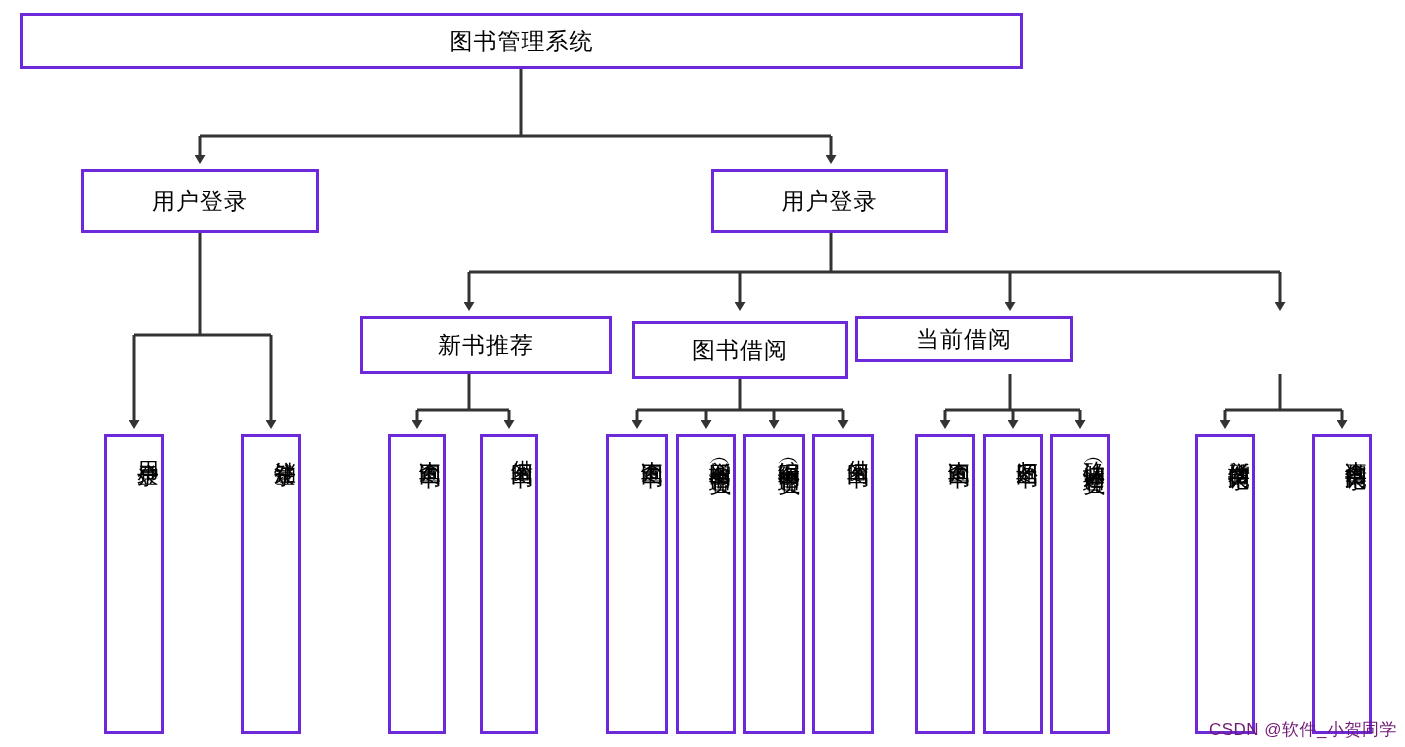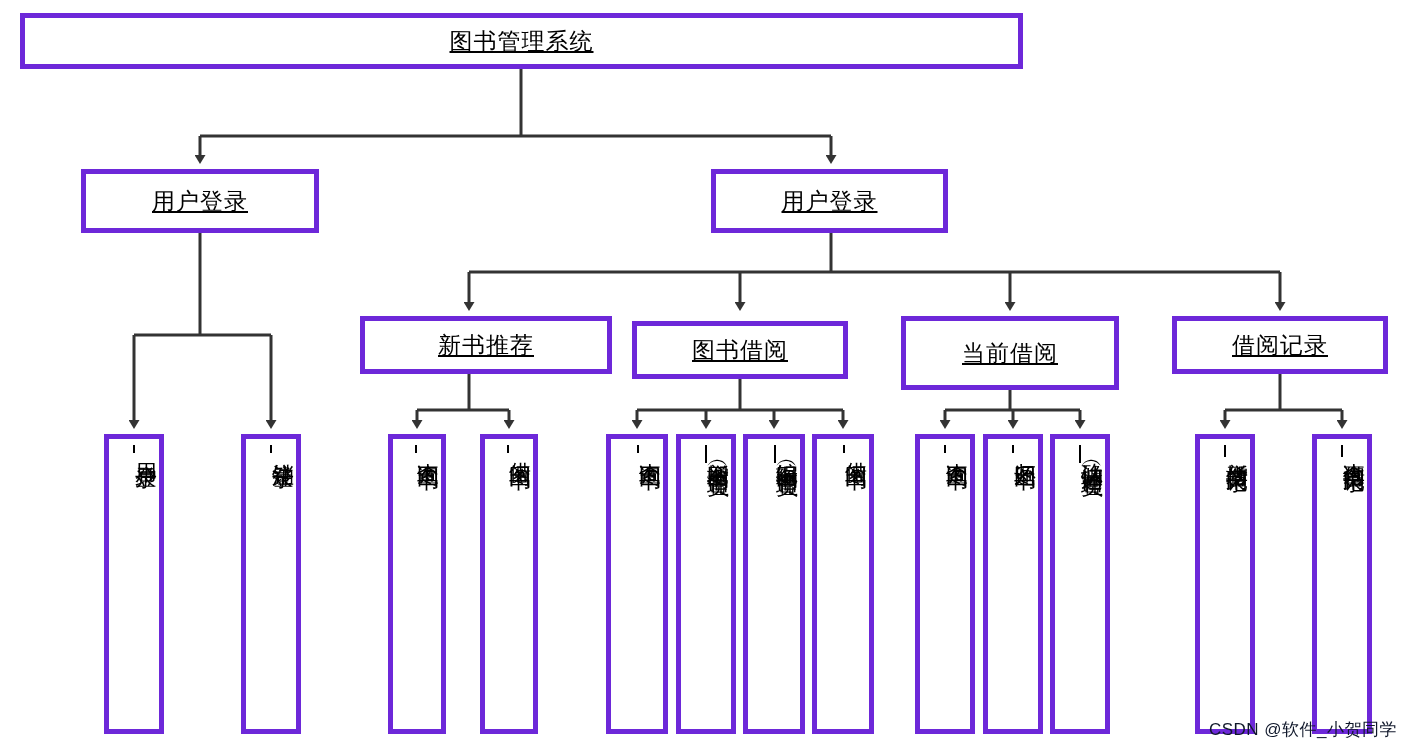--- a/index.html
+++ b/index.html
@@ -13,28 +13,27 @@
   #canvas {
     position: relative;
     width: 1405px;
     height: 747px;
     background: #ffffff;
     overflow: hidden;
   }
   .node {
     position: absolute;
     box-sizing: border-box;
-    border: 5px solid #6d28d9;
+    border: 3px solid #6d28d9;
     background: #ffffff;
     display: flex;
     align-items: center;
     justify-content: center;
     color: #000000;
     line-height: 1.15;
-    text-decoration: underline;
   }
   .node.h {
     font-size: 23px;
     letter-spacing: 1px;
   }
   .node.v {
     font-size: 22px;
     writing-mode: vertical-rl;
     text-orientation: upright;
     letter-spacing: 2px;
@@ -56,21 +55,21 @@
     top: 0;
     width: 1405px;
     height: 747px;
     pointer-events: none;
   }
   .watermark {
     position: absolute;
     right: 8px;
     bottom: 6px;
     font-size: 17px;
-    color: #0f172a;
+    color: #701a75;
     white-space: nowrap;
     letter-spacing: 0.5px;
   }
 </style>
 </head>
 <body>
 
 <div id="canvas">
 
   <svg id="wires" viewBox="0 0 1405 747">
@@ -123,22 +122,21 @@
     </g>
   </svg>
 
   <div class="node h node-root" id="root-node" style="left: 20px; top: 13px; width: 1003px; height: 56px;">图书管理系统</div>
 
   <div class="node h" id="l2-0" style="left: 81px; top: 169px; width: 238px; height: 64px;">用户登录</div>
   <div class="node h" id="l2-1" style="left: 711px; top: 169px; width: 237px; height: 64px;">用户登录</div>
 
   <div class="node h" id="l3-0" style="left: 360px; top: 316px; width: 252px; height: 58px;">新书推荐</div>
   <div class="node h" id="l3-1" style="left: 632px; top: 321px; width: 216px; height: 58px; text-align: right;">图书借阅</div>
-  <div class="node h" id="l3-2" style="left: 901px; top: 316px; width: 218px; height: 74px;">当前借阅</div>
-  <div class="node h" id="l3-3" style="left: 1172px; top: 316px; width: 216px; height: 58px;">借阅记录</div>
+  <div class="node h" id="l3-2" style="left: 855px; top: 316px; width: 218px; height: 46px;">当前借阅</div>
 
   <div class="node v" id="lf-0" style="left: 104px; top: 434px; width: 60px; height: 300px;">
     <span class="vtext">用户登录</span>
   </div>
   <div class="node v" id="lf-1" style="left: 241px; top: 434px; width: 60px; height: 300px;">
     <span class="vtext">注销登录</span>
   </div>
   <div class="node v" id="lf-2" style="left: 388px; top: 434px; width: 58px; height: 300px;">
     <span class="vtext">查询图书</span>
   </div>

